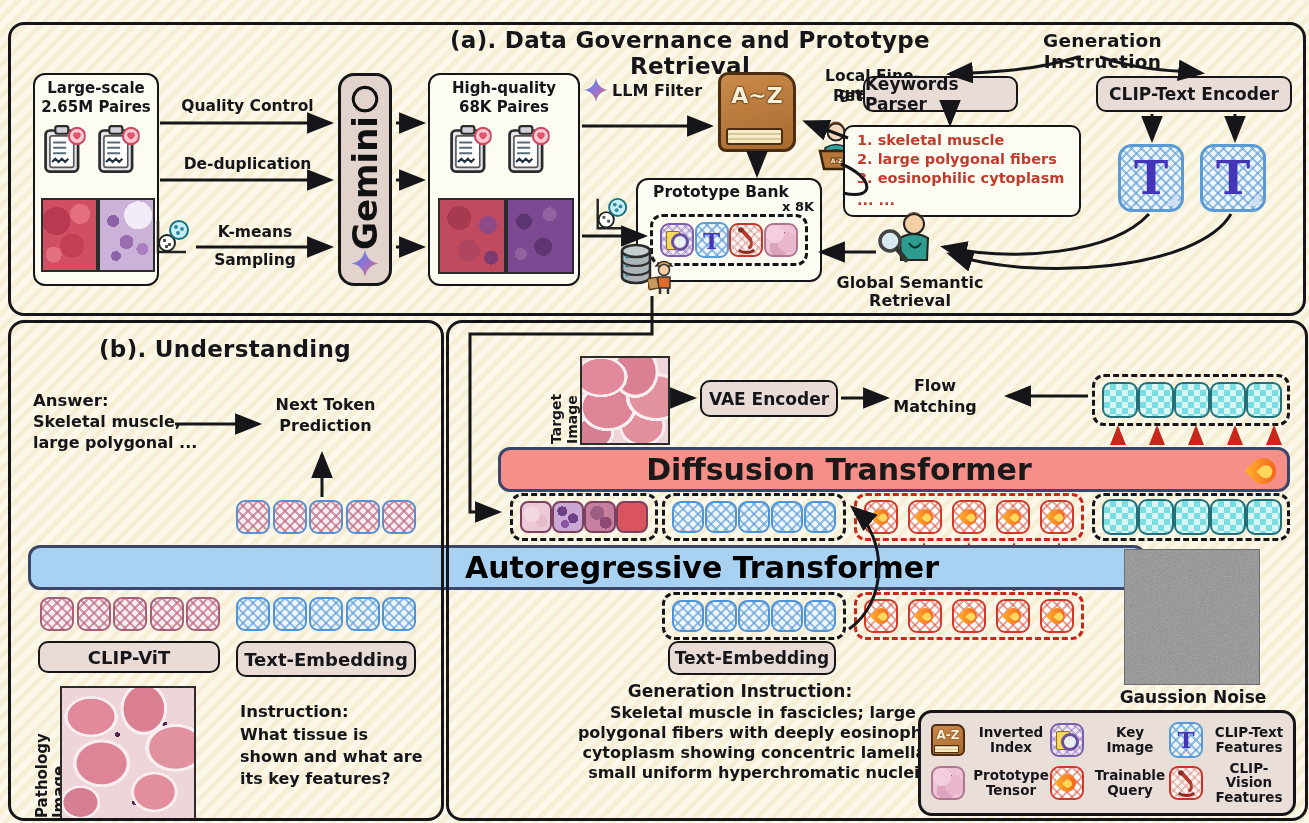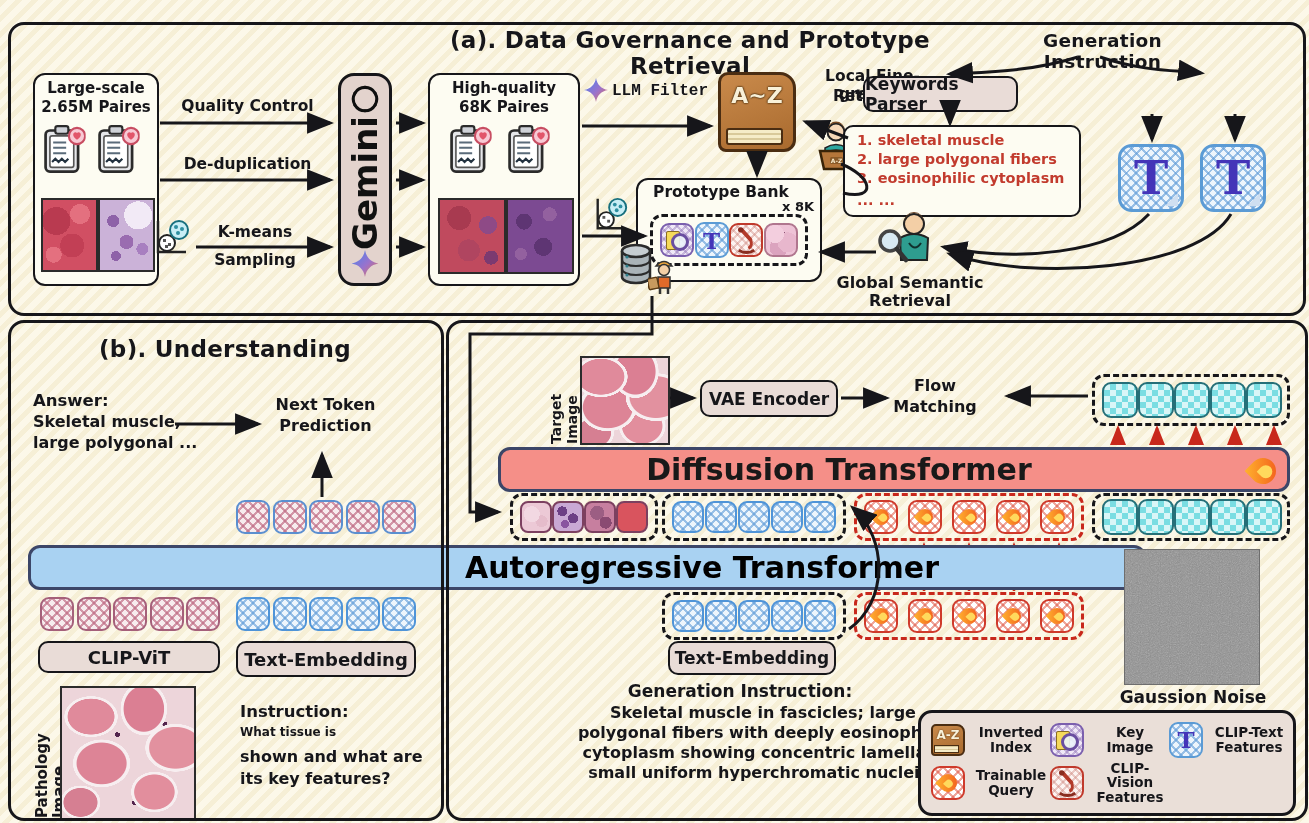--- a/index.html
+++ b/index.html
@@ -211,21 +211,21 @@
     </svg>
   <svg class="icon" style="left:506px;top:124px;" width="44" height="52" viewBox="0 0 40 48">
       <use href="#clip-sym"></use>
     </svg>
   <div class="histo histo-c" style="left:438px;top:198px;width:64px;height:72px;"></div>
   <div class="histo histo-d" style="left:506px;top:198px;width:64px;height:72px;"></div>
 
   <svg class="icon" style="left:584px;top:78px;" width="24" height="24" viewBox="0 0 24 24">
       <use href="#gem-star"></use>
     </svg>
-  <div class="t b" style="left:612px;top:82px;width:100px;font-size:16px;font-family:Liberation Mono, monospace;">LLM Filter</div>
+  <div class="t b" style="left:612px;top:82px;width:100px;font-size:16px;">LLM Filter</div>
 
   <div class="book" style="left:718px;top:72px;width:78px;height:80px;">
     <span class="bl">A~Z</span>
   </div>
   <div class="t b c" style="left:795px;top:68px;width:155px;font-size:15.5px;">Local Fine-grained</div>
   <div class="t b c" style="left:795px;top:88px;width:155px;font-size:15.5px;">Retrieval</div>
   <svg class="icon" style="left:812px;top:120px;" width="48" height="54" viewBox="0 0 48 52">
     <circle cx="24" cy="11" r="8.5" fill="#f6d8b8" stroke="#222" stroke-width="2"></circle>
     <path d="M15.5 9 a8.5 8.5 0 0 1 17 0 q-1.5 -7 -8.5 -7 q-7 0 -8.5 7" fill="#7a4a22"></path>
     <path d="M13 27 q11 -7 22 0 v5 q-11 -6 -22 0 z" fill="#2aa7a0" stroke="#222" stroke-width="1.5"></path>
@@ -276,20 +276,21 @@
     <rect x="0" y="20" width="10" height="11" rx="1.5" fill="#c89a5e" stroke="#5a3a14" stroke-width="1.5" transform="rotate(-12 5 25)"></rect>
   </svg>
 
   <div class="box" style="left:843px;top:125px;width:238px;height:92px;border-radius:10px;"></div>
   <div class="t redlist" style="left:857px;top:131px;width:220px;">1. skeletal muscle</div>
   <div class="t redlist" style="left:857px;top:150px;width:220px;">2. large polygonal fibers</div>
   <div class="t redlist" style="left:857px;top:169px;width:220px;">3. eosinophilic cytoplasm</div>
   <div class="t redlist" style="left:857px;top:191px;width:220px;">... ...</div>
 
   <div class="pill" style="left:863px;top:76px;width:155px;height:36px;font-size:17px;">Keywords Parser</div>
+  <div class="pill" style="left:1096px;top:76px;width:196px;height:36px;font-size:17px;">CLIP-Text Encoder</div>
   <div class="bigT hatchB" style="left:1118px;top:144px;">T</div>
   <div class="bigT hatchB" style="left:1200px;top:144px;">T</div>
 
   <svg class="icon" style="left:878px;top:210px;" width="58" height="64" viewBox="0 0 58 64">
     <circle cx="36" cy="14" r="10" fill="#f3cfa6" stroke="#222" stroke-width="2"></circle>
     <path d="M26 12 a10 10 0 0 1 20 0 q-2 -9 -10 -9 q-8 0 -10 9" fill="#6b4426"></path>
     <path d="M22 28 q14 -8 28 0 l-1 22 h-26 z" fill="#2e9d8f" stroke="#222" stroke-width="2"></path>
     <path d="M31 33 q6 9 12 0" stroke="#10302c" stroke-width="2" fill="none"></path>
     <circle cx="12" cy="31" r="10" fill="#d8e9f2" stroke="#444" stroke-width="3.5"></circle>
     <path d="M19 39 L28 50" stroke="#333" stroke-width="4.5" stroke-linecap="round"></path>
@@ -329,21 +330,21 @@
     <div class="tok blue hatchB"></div>
     <div class="tok blue hatchB"></div>
   </div>
 
   <div class="pill" style="left:38px;top:641px;width:182px;height:32px;font-size:18px;">CLIP-ViT</div>
   <div class="pill" style="left:236px;top:641px;width:180px;height:36px;font-size:18px;">Text-Embedding</div>
 
   <div class="t vtext" style="left:34px;top:686px;height:132px;font-size:15px;">Pathology Image</div>
   <div class="histo histo-muscle" style="left:60px;top:686px;width:132px;height:130px;border-width:2.5px;"></div>
   <div class="t b" style="left:240px;top:703px;width:170px;font-size:16.5px;">Instruction:</div>
-  <div class="t" style="left:240px;top:726px;width:190px;font-size:12px;font-weight:600;">What tissue is</div>
+  <div class="t" style="left:240px;top:726px;width:190px;font-size:16px;font-weight:600;">What tissue is</div>
   <div class="t" style="left:240px;top:748px;width:190px;font-size:16px;font-weight:600;">shown and what are</div>
   <div class="t" style="left:240px;top:770px;width:190px;font-size:16px;font-weight:600;">its key features?</div>
 
   <div class="t vtext" style="left:548px;top:356px;height:88px;font-size:14px;">Target Image</div>
   <div class="histo histo-muscle" style="left:580px;top:356px;width:86px;height:85px;"></div>
   <div class="pill" style="left:700px;top:380px;width:138px;height:37px;font-size:17px;">VAE Encoder</div>
   <div class="t c" style="left:893px;top:377px;width:84px;font-size:16px;font-weight:600;">Flow</div>
   <div class="t c" style="left:893px;top:398px;width:84px;font-size:16px;font-weight:600;">Matching</div>
 
   <div class="drow" style="left:1092px;top:374px;width:198px;height:52px;">
@@ -444,20 +445,24 @@
         </div>
       <div class="lab">Inverted Index</div>
     </div>
     <div class="litem">
       <div class="kwicon"></div>
       <div class="lab">Key Image</div>
     </div>
     <div class="litem">
       <div class="tinyT hatchB">T</div>
       <div class="lab">CLIP-Text Features</div>
+    </div>
+    <div class="litem">
+      <div class="ptok" style="width:34px;height:34px;"></div>
+      <div class="lab">Prototype Tensor</div>
     </div>
     <div class="litem">
       <div class="tok flame hatchR" style="width:34px;height:34px;">
           <div class="flamec" style="width:18px;height:18px;"></div>
         </div>
       <div class="lab">Trainable Query</div>
     </div>
     <div class="litem">
       <div class="msicon">
         <svg width="29" height="29" viewBox="0 0 30 30" style="position:absolute;left:1px;top:1px;">

